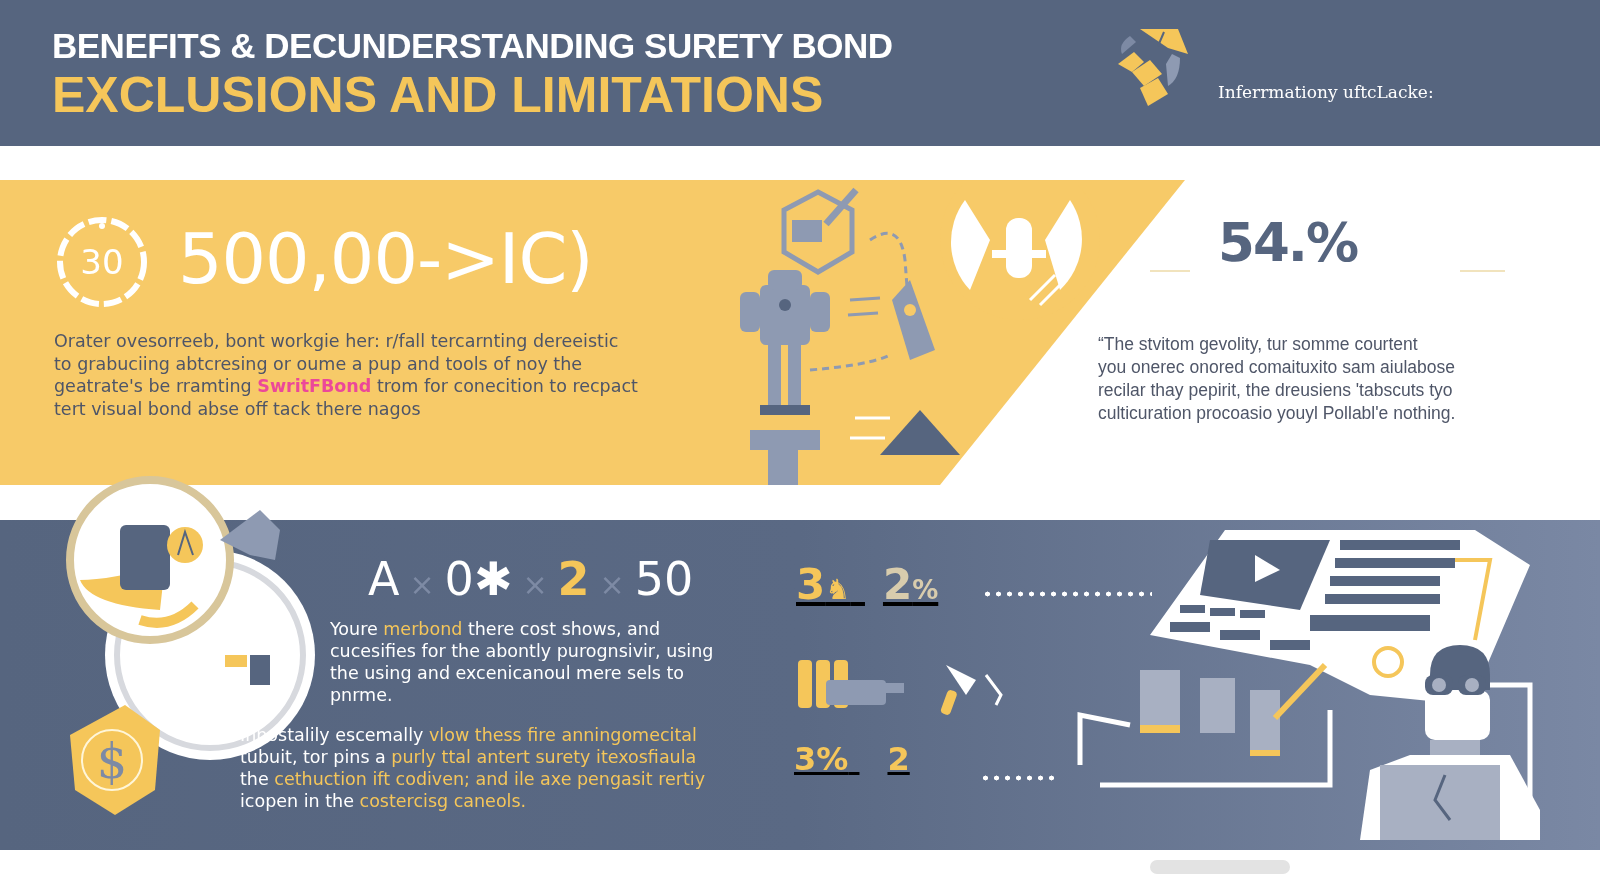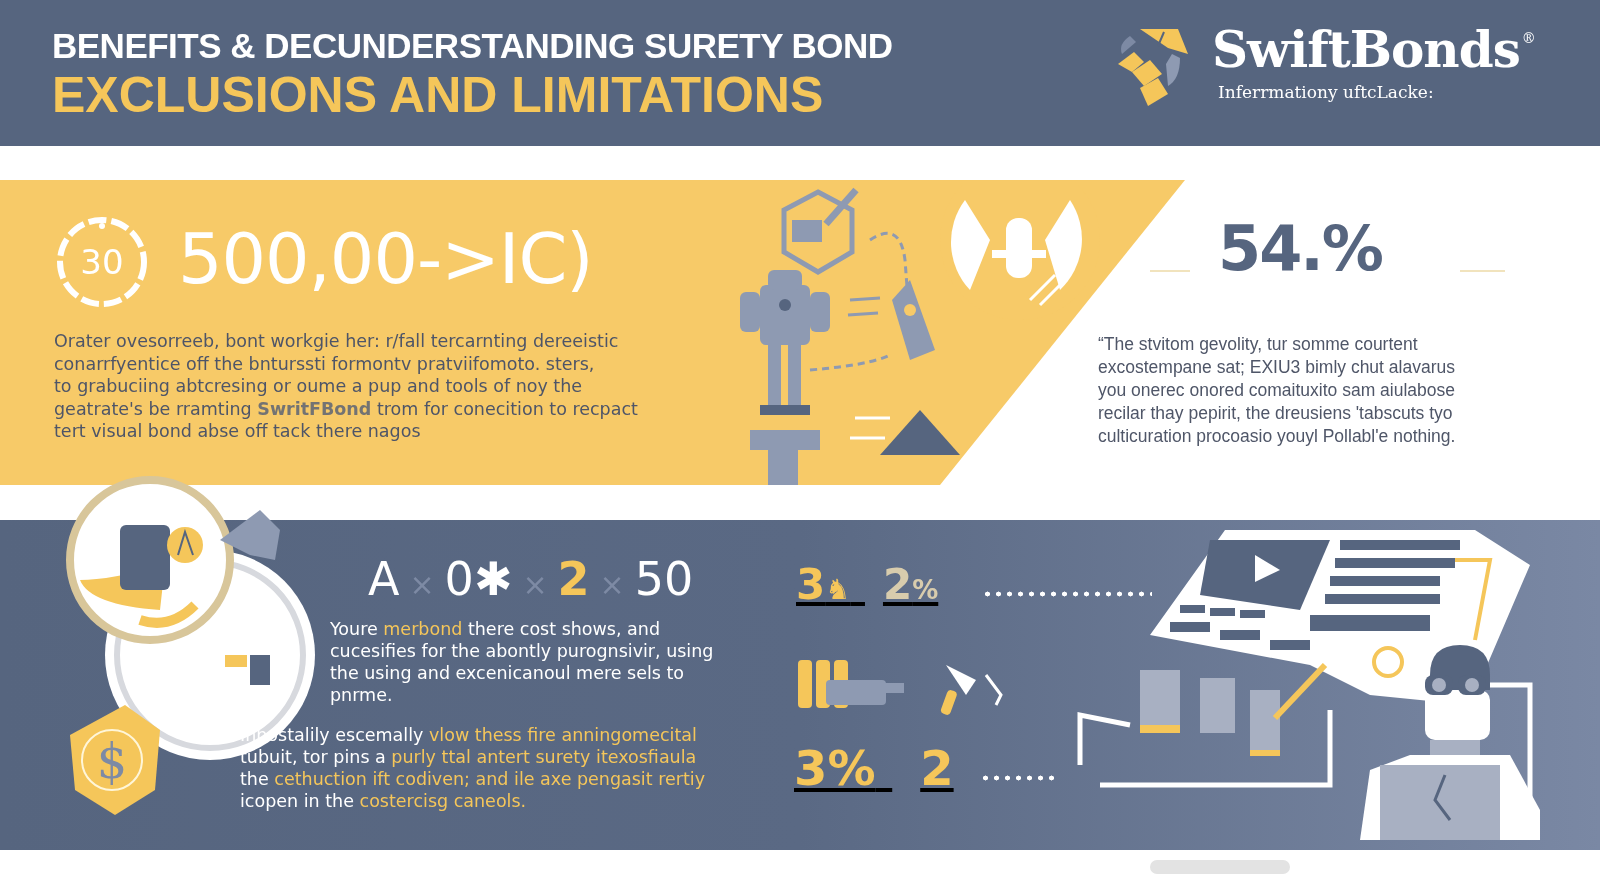--- a/index.html
+++ b/index.html
@@ -13,23 +13,23 @@
   .logo-icon { position: absolute; left: 1110px; top: 24px; width: 80px; height: 85px; }
   .brand { position: absolute; left: 1212px; top: 20px; font-family: "DejaVu Serif", serif; font-weight: 700; font-size: 50px; color: #ffffff; white-space: nowrap; letter-spacing: -1px; }
   .brand sup { font-size: 14px; font-weight: 400; vertical-align: top; position: relative; top: 10px; margin-left: 2px; }
   .tagline { position: absolute; left: 1218px; top: 82px; font-family: "DejaVu Serif", serif; font-size: 17px; color: #ffffff; white-space: nowrap; }
 
   
   .yellow-band { position: absolute; left: 0; top: 180px; width: 1600px; height: 305px; }
   .stat-badge { position: absolute; left: 52px; top: 212px; width: 100px; height: 100px; }
   .stat-main { position: absolute; left: 178px; top: 218px; font-family: "DejaVu Sans", sans-serif; font-size: 70px; color: #ffffff; white-space: nowrap; letter-spacing: -1px; }
   .yellow-text { position: absolute; left: 54px; top: 330px; width: 640px; font-family: "DejaVu Sans", sans-serif; font-size: 17.5px; line-height: 22.5px; color: #4e5568; }
-  .yellow-text b { color: #737373; }
-
-  .pct { position: absolute; left: 1218px; top: 212px; font-family: "DejaVu Sans", sans-serif; font-weight: 700; font-size: 62px; color: #56657f; white-space: nowrap; letter-spacing: -2px; }
+  .yellow-text b { color: #ec4899; }
+
+  .pct { position: absolute; left: 1218px; top: 212px; font-family: "DejaVu Sans", sans-serif; font-weight: 700; font-size: 53px; color: #56657f; white-space: nowrap; letter-spacing: -2px; }
   .pct-line { position: absolute; top: 270px; height: 2px; background: #f1e3bd; }
   .quote { position: absolute; left: 1098px; top: 333px; width: 480px; font-family: Liberation Sans, sans-serif; font-size: 17.5px; line-height: 23px; color: #4f5668; }
 
   
   .slate { position: absolute; left: 0; top: 520px; width: 1600px; height: 330px; background: linear-gradient(90deg, #56657f 0%, #5a6984 50%, #7a88a4 100%); }
   .eq { position: absolute; left: 360px; top: 552px; font-family: "DejaVu Sans", sans-serif; font-size: 46px; color: #ffffff; white-space: nowrap; margin-left: 8px; }
   .eq .x { color: #7d8aa4; font-size: 30px; margin: 0 10px; }
   .eq .y { color: #f5c65a; font-weight: 700; }
   .slate-p1 { position: absolute; left: 330px; top: 618px; width: 440px; font-size: 17.5px; line-height: 22px; color: #ffffff; }
   .slate-p2 { position: absolute; left: 240px; top: 724px; width: 520px; font-size: 17.5px; line-height: 22px; color: #ffffff; }
@@ -51,42 +51,38 @@
     <svg width="80" height="85" viewBox="0 0 80 85">
       <path d="M30 5 L68 5 L78 30 L58 24 Z" fill="#f5c65a"></path>
       <path d="M20 12 Q8 20 12 30 L26 18 Z" fill="#7d8aa4"></path>
       <path d="M62 30 L70 34 Q70 55 58 62 L56 40 Z" fill="#8e9ab2"></path>
       <path d="M8 40 L24 28 L34 38 L22 48 Z" fill="#f5c65a"></path>
       <path d="M22 48 L40 36 L52 50 L34 62 Z" fill="#f5c65a"></path>
       <path d="M30 64 L48 54 L58 70 L38 82 Z" fill="#f5c65a"></path>
       <path d="M54 8 L48 22" stroke="#56657f" stroke-width="2"></path>
     </svg>
   </div>
-  <div class="brand">
-    <span>SwiftBonds</span><sup>®</sup>
-  </div>
   <div class="tagline">Inferrmationy uftcLacke:</div>
 </div>
 
 <svg class="yellow-band" width="1600" height="305" viewBox="0 0 1600 305">
   <polygon points="0,0 1185,0 940,305 0,305" fill="#f7ca68"></polygon>
 </svg>
 
 <div class="stat-badge">
   <svg width="100" height="100" viewBox="0 0 100 100">
     <circle cx="50" cy="50" r="42" fill="none" stroke="#ffffff" stroke-width="6" stroke-dasharray="18 5"></circle>
     <circle cx="50" cy="14" r="3" fill="#ffffff"></circle>
     <text x="50" y="62" text-anchor="middle" font-family="DejaVu Sans, sans-serif" font-size="34" fill="#ffffff">30</text>
   </svg>
 </div>
 <div class="stat-main">500,00-&gt;IC)</div>
 
 <div class="yellow-text">
   <div>Orater ovesorreeb, bont workgie her: r/fall tercarnting dereeistic</div>
-  <div>conarrfyentice off the bnturssti formontv pratviifomoto. sters,</div>
   <div>to grabuciing abtcresing or oume a pup and tools of noy the</div>
   <div><span>geatrate's be rramting </span><b>SwritFBond</b><span> trom for conecition to recpact</span></div>
   <div>tert visual bond abse off tack there nagos</div>
 </div>
 
 <svg style="position:absolute;left:730px;top:180px;" width="460" height="305" viewBox="0 0 460 305">
 
   <polygon points="88,12 122,30 122,72 88,92 54,72 54,30" fill="none" stroke="#8e9ab2" stroke-width="5"></polygon>
   <rect x="62" y="40" width="30" height="22" fill="#8e9ab2"></rect>
   <line x1="96" y1="44" x2="126" y2="10" stroke="#8e9ab2" stroke-width="7"></line>
@@ -122,21 +118,20 @@
   <line x1="310" y1="125" x2="335" y2="100" stroke="#ffffff" stroke-width="3"></line>
   <line x1="300" y1="120" x2="325" y2="95" stroke="#ffffff" stroke-width="3"></line>
 </svg>
 
 <div class="pct-line" style="left:1150px;width:40px;"></div>
 <div class="pct">54.%</div>
 <div class="pct-line" style="left:1460px;width:45px;"></div>
 
 <div class="quote">
   <div>“The stvitom gevolity, tur somme courtent</div>
-  <div>excostempane sat; EXIU3 bimly chut alavarus</div>
   <div>you onerec onored comaituxito sam aiulabose</div>
   <div>recilar thay pepirit, the dreusiens 'tabscuts tyo</div>
   <div>culticuration procoasio youyl Pollabl'e nothing.</div>
 </div>
 
 <div class="slate"></div>
 
 <svg style="position:absolute;left:50px;top:470px;" width="280" height="360" viewBox="0 0 280 360">
   <circle cx="160" cy="185" r="105" fill="#ffffff"></circle>
   <circle cx="160" cy="185" r="93" fill="none" stroke="#d7d9de" stroke-width="6"></circle>
@@ -183,21 +178,21 @@
   <rect x="2" y="5" width="14" height="48" rx="4" fill="#f5c65a"></rect>
   <rect x="20" y="5" width="14" height="48" rx="4" fill="#f5c65a"></rect>
   <rect x="38" y="5" width="14" height="48" rx="4" fill="#f5c65a"></rect>
   <rect x="30" y="25" width="60" height="25" rx="4" fill="#8e9ab2"></rect>
   <rect x="80" y="28" width="28" height="10" fill="#8e9ab2"></rect>
   <path d="M150 10 L180 25 L170 40 Z" fill="#ffffff"></path>
   <rect x="148" y="35" width="10" height="25" rx="4" fill="#f5c65a" transform="rotate(20 153 47)"></rect>
   <path d="M190 20 L205 40 L200 50" fill="none" stroke="#ffffff" stroke-width="3"></path>
 </svg>
 
-<div class="stat-row" style="left:794px;top:740px;font-size:48px;">
+<div class="stat-row" style="left:794px;top:740px;font-size:32px;">
   <span style="color:#f5c65a;">3%</span>
   <span style="color:#f5c65a;margin-left:28px;">2</span>
 </div>
 <div class="dots" style="left:980px;top:775px;width:80px;"></div>
 
 <svg style="position:absolute;left:1070px;top:510px;" width="530" height="386" viewBox="0 0 530 386">
 
   <polygon points="80,125 155,20 405,20 460,55 400,195 300,185 240,155" fill="#ffffff"></polygon>
   <polygon points="140,30 260,30 230,100 130,85" fill="#56657f"></polygon>
   <polygon points="185,45 210,60 185,72" fill="#ffffff"></polygon>

